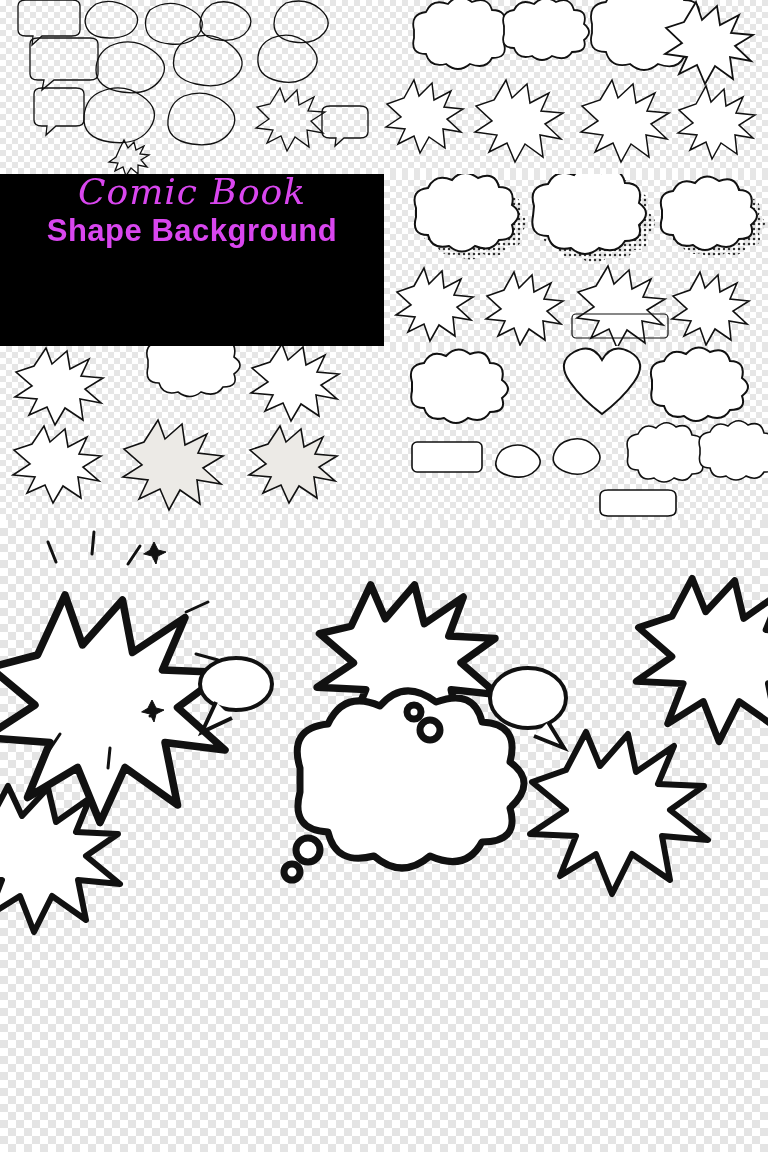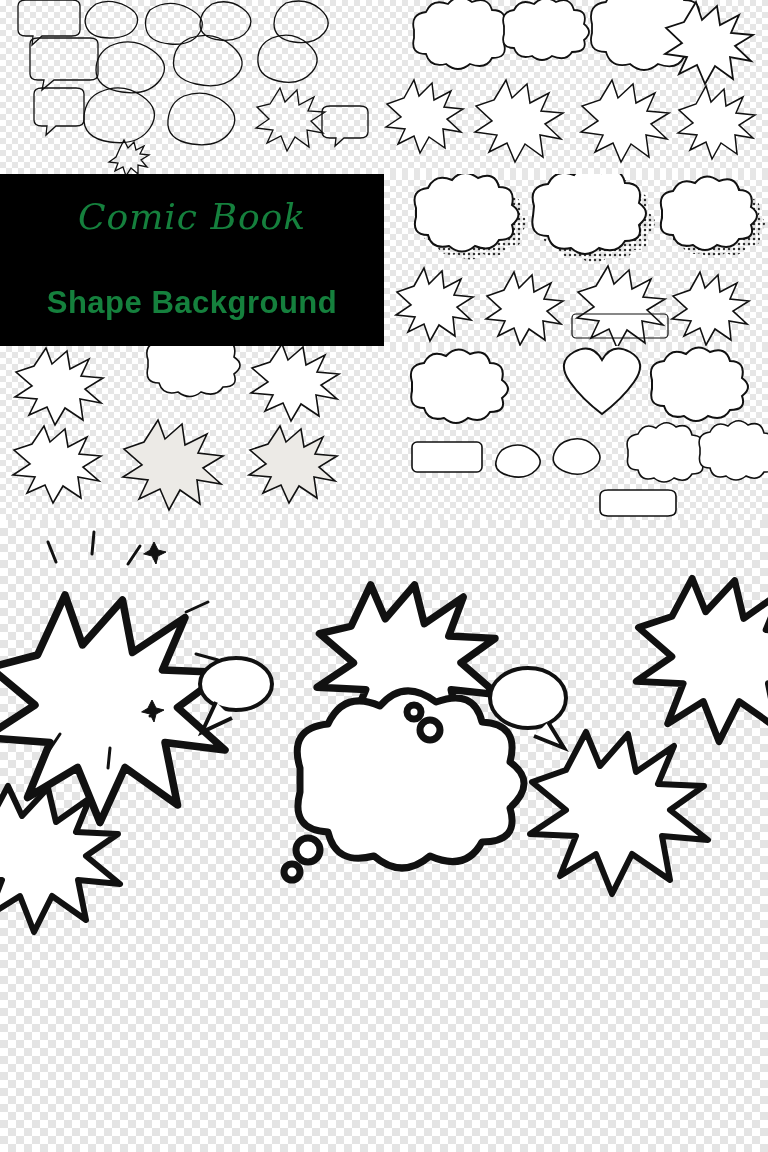--- a/index.html
+++ b/index.html
@@ -48,42 +48,41 @@
   .cell svg { display: block; }
 
   
   #title-banner {
     position: absolute;
     left: 0;
     top: 174px;
     width: 384px;
     height: 172px;
     background: #000000;
-    color: #15803d;
+    color: #d946ef;
     display: flex;
     flex-direction: column;
     align-items: center;
-    justify-content: center;
+    justify-content: flex-start;
     gap: 4px;
     z-index: 5;
   }
   #title-banner .script {
     font-family: "DejaVu Serif", serif;
     font-style: italic;
     font-size: 36px;
     letter-spacing: 1px;
     line-height: 1;
   }
   #title-banner .sub {
     font-family: "Liberation Sans", sans-serif;
     font-weight: bold;
     font-size: 31px;
     letter-spacing: 0.5px;
     line-height: 1.1;
-    margin-top: 47px;
   }
 
   
   #hero {
     position: relative;
     width: 768px;
     height: 632px;
     overflow: hidden;
   }
   #hero svg { display: block; }

